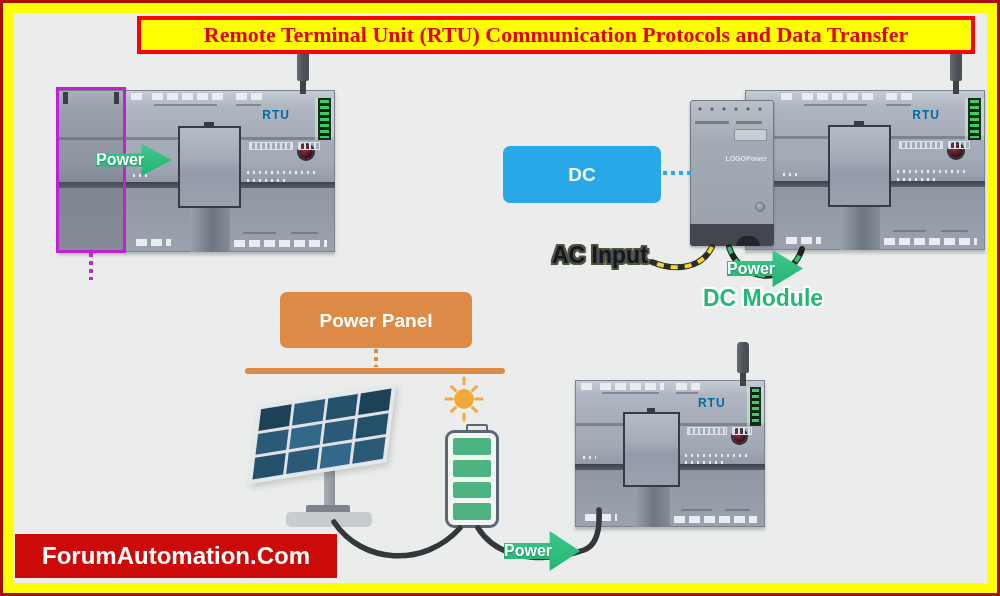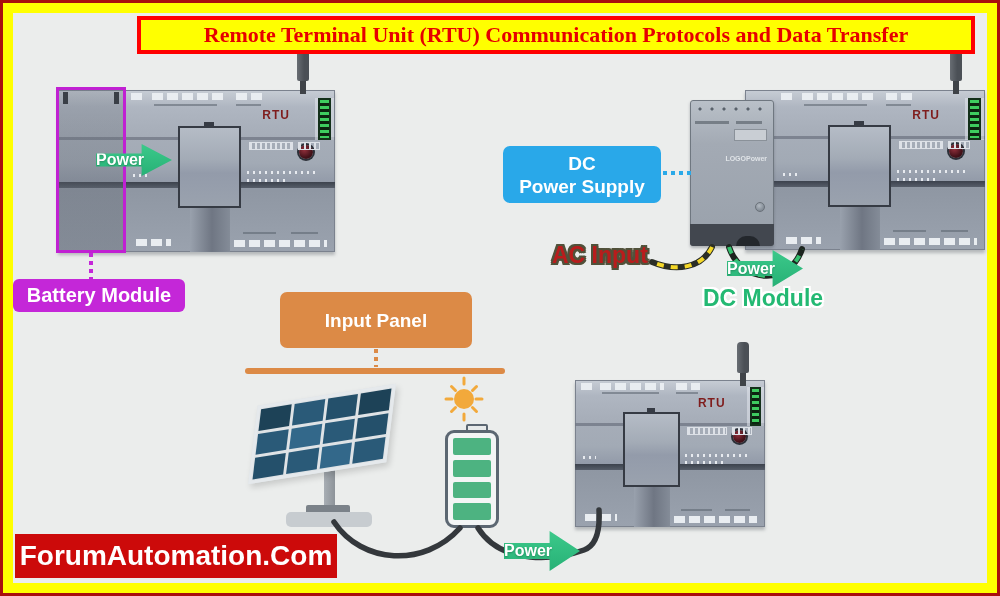--- a/index.html
+++ b/index.html
@@ -9,32 +9,32 @@
   
   .frame-red{position:absolute;inset:0;border:3px solid #a90e0e;z-index:60;pointer-events:none;}
   .frame-yellow{position:absolute;inset:3px;border:10px solid #ffff00;z-index:59;pointer-events:none;}
 
   
   .title-banner{position:absolute;left:137px;top:16px;width:838px;height:38px;background:#ffff00;
     border:4px solid #ff0000;z-index:40;display:flex;align-items:center;justify-content:center;}
   .title-banner span{font-family:"Liberation Serif",serif;font-weight:700;font-size:22px;color:#e60000;white-space:nowrap;}
   .watermark{position:absolute;left:15px;top:534px;width:322px;height:44px;background:#cc0a0a;z-index:40;
     display:flex;align-items:center;justify-content:center;}
-  .watermark span{color:#fff;font-weight:700;font-size:28px;white-space:nowrap;}
+  .watermark span{color:#fff;font-weight:700;font-size:24px;white-space:nowrap;}
 
   
   .rtu{position:absolute;z-index:2;}
   .rtu .body{position:absolute;inset:0;border:1px solid #7b828e;box-shadow:0 3px 3px rgba(80,85,95,.35);
     background:linear-gradient(180deg,#c6ccd4 0%,#afb6c1 10%,#a6adb8 28%,#a2aab5 45%,#949caa 56%,#8f97a3 62%,#9aa2ae 100%);}
   .band1{position:absolute;left:0;right:0;top:29%;height:3px;background:#6f7683;opacity:.75;}
   .band2{position:absolute;left:0;right:0;top:57%;height:6px;background:linear-gradient(180deg,#3c424d,#565d69);}
   .core{position:absolute;top:0;right:0;bottom:0;}
   .strip{position:absolute;height:7px;background:repeating-linear-gradient(90deg,#e9edf1 0 11px,rgba(0,0,0,0) 11px 15px);}
   .tline{position:absolute;height:2px;background:rgba(90,98,110,.55);}
-  .rtu-name{position:absolute;left:62%;top:11%;width:20%;text-align:center;color:#7f1d1d;
+  .rtu-name{position:absolute;left:62%;top:11%;width:20%;text-align:center;color:#0369a1;
     font-size:12px;font-weight:700;letter-spacing:1px;}
   .g-port{position:absolute;right:2%;top:5%;width:6%;height:26%;border:2px solid #13301a;
     background:repeating-linear-gradient(180deg,#3ecb5f 0 3px,#0c2410 3px 6px);
     box-shadow:-3px 0 0 rgba(225,230,236,.55),3px 0 0 rgba(225,230,236,.55);}
   .c-panel{position:absolute;left:25%;top:22%;width:30%;height:51%;border:2px solid #363b44;
     background:linear-gradient(180deg,#b5bcc6 0%,#a3abb6 40%,#939baa 58%,#9aa2ae 100%);}
   .c-panel::before{content:"";position:absolute;left:42%;top:-6px;width:16%;height:6px;background:#363b44;}
   .pillar{position:absolute;left:31%;top:73%;width:19%;height:27%;
     background:linear-gradient(90deg,#99a1ad,#6f7683 55%,#848c98);}
   .led{position:absolute;left:83%;top:34%;width:14px;height:14px;border-radius:50%;
@@ -72,21 +72,21 @@
   .psu-base::after{content:"";position:absolute;left:46px;bottom:0;width:24px;height:10px;background:#23272c;
     border-radius:12px 12px 0 0;}
 
   
   .tag{position:absolute;z-index:12;display:flex;flex-direction:column;align-items:center;justify-content:center;
     border-radius:7px;color:#fff;font-weight:700;text-align:center;}
   #battery-tag{left:13px;top:279px;width:172px;height:33px;background:#c427d8;font-size:20px;border-radius:6px;}
   #dc-tag{left:503px;top:146px;width:158px;height:57px;background:#29a8e9;font-size:19px;line-height:23px;}
   #acc-tag{left:280px;top:292px;width:192px;height:56px;background:#dc8a46;font-size:19px;line-height:23px;}
 
-  .ac-text{position:absolute;left:552px;top:242px;z-index:12;font-size:23px;font-weight:700;color:#b91c1c;
+  .ac-text{position:absolute;left:552px;top:242px;z-index:12;font-size:23px;font-weight:700;color:#0f172a;
     text-shadow:-2px -2px 0 #51513a,2px -2px 0 #51513a,-2px 2px 0 #51513a,2px 2px 0 #51513a,
                 0 -2px 0 #51513a,0 2px 0 #51513a,-2px 0 0 #51513a,2px 0 0 #51513a;}
   .dc-text{position:absolute;left:703px;top:285px;z-index:12;font-size:23px;font-weight:700;color:#23b973;
     text-shadow:-2px -2px 0 #fff,2px -2px 0 #fff,-2px 2px 0 #fff,2px 2px 0 #fff,
                 0 -2px 0 #fff,0 2px 0 #fff,-2px 0 0 #fff,2px 0 0 #fff;}
 
   
   .dot-v{position:absolute;width:4px;z-index:8;background:repeating-linear-gradient(180deg,currentColor 0 4px,rgba(0,0,0,0) 4px 8px);}
   .dot-h{position:absolute;height:4px;z-index:8;background:repeating-linear-gradient(90deg,currentColor 0 4px,rgba(0,0,0,0) 4px 8px);}
   #dot-magenta{left:89px;top:253px;height:27px;color:#c427d8;}
@@ -298,29 +298,25 @@
   <div class="power-arrow" style="left:96px;top:144px;width:76px;height:32px">
     <span>Power</span>
   </div>
   <div class="power-arrow" style="left:727px;top:250px;width:76px;height:37px">
     <span>Power</span>
   </div>
   <div class="power-arrow" style="left:504px;top:531px;width:76px;height:40px">
     <span>Power</span>
   </div>
 
-  <div class="tag" id="battery-tag">
-    <span>Battery Module</span>
-  </div>
   <div class="tag" id="dc-tag">
     <span>DC</span>
-    <span>Power Supply</span>
   </div>
   <div class="tag" id="acc-tag">
-    <span>Input Panel</span>
+    <span>Power Panel</span>
   </div>
 
   <div class="ac-text">AC Input</div>
   <div class="dc-text">DC Module</div>
 
   <div class="watermark">
     <span>ForumAutomation.Com</span>
   </div>
 
   <div class="frame-yellow"></div>

